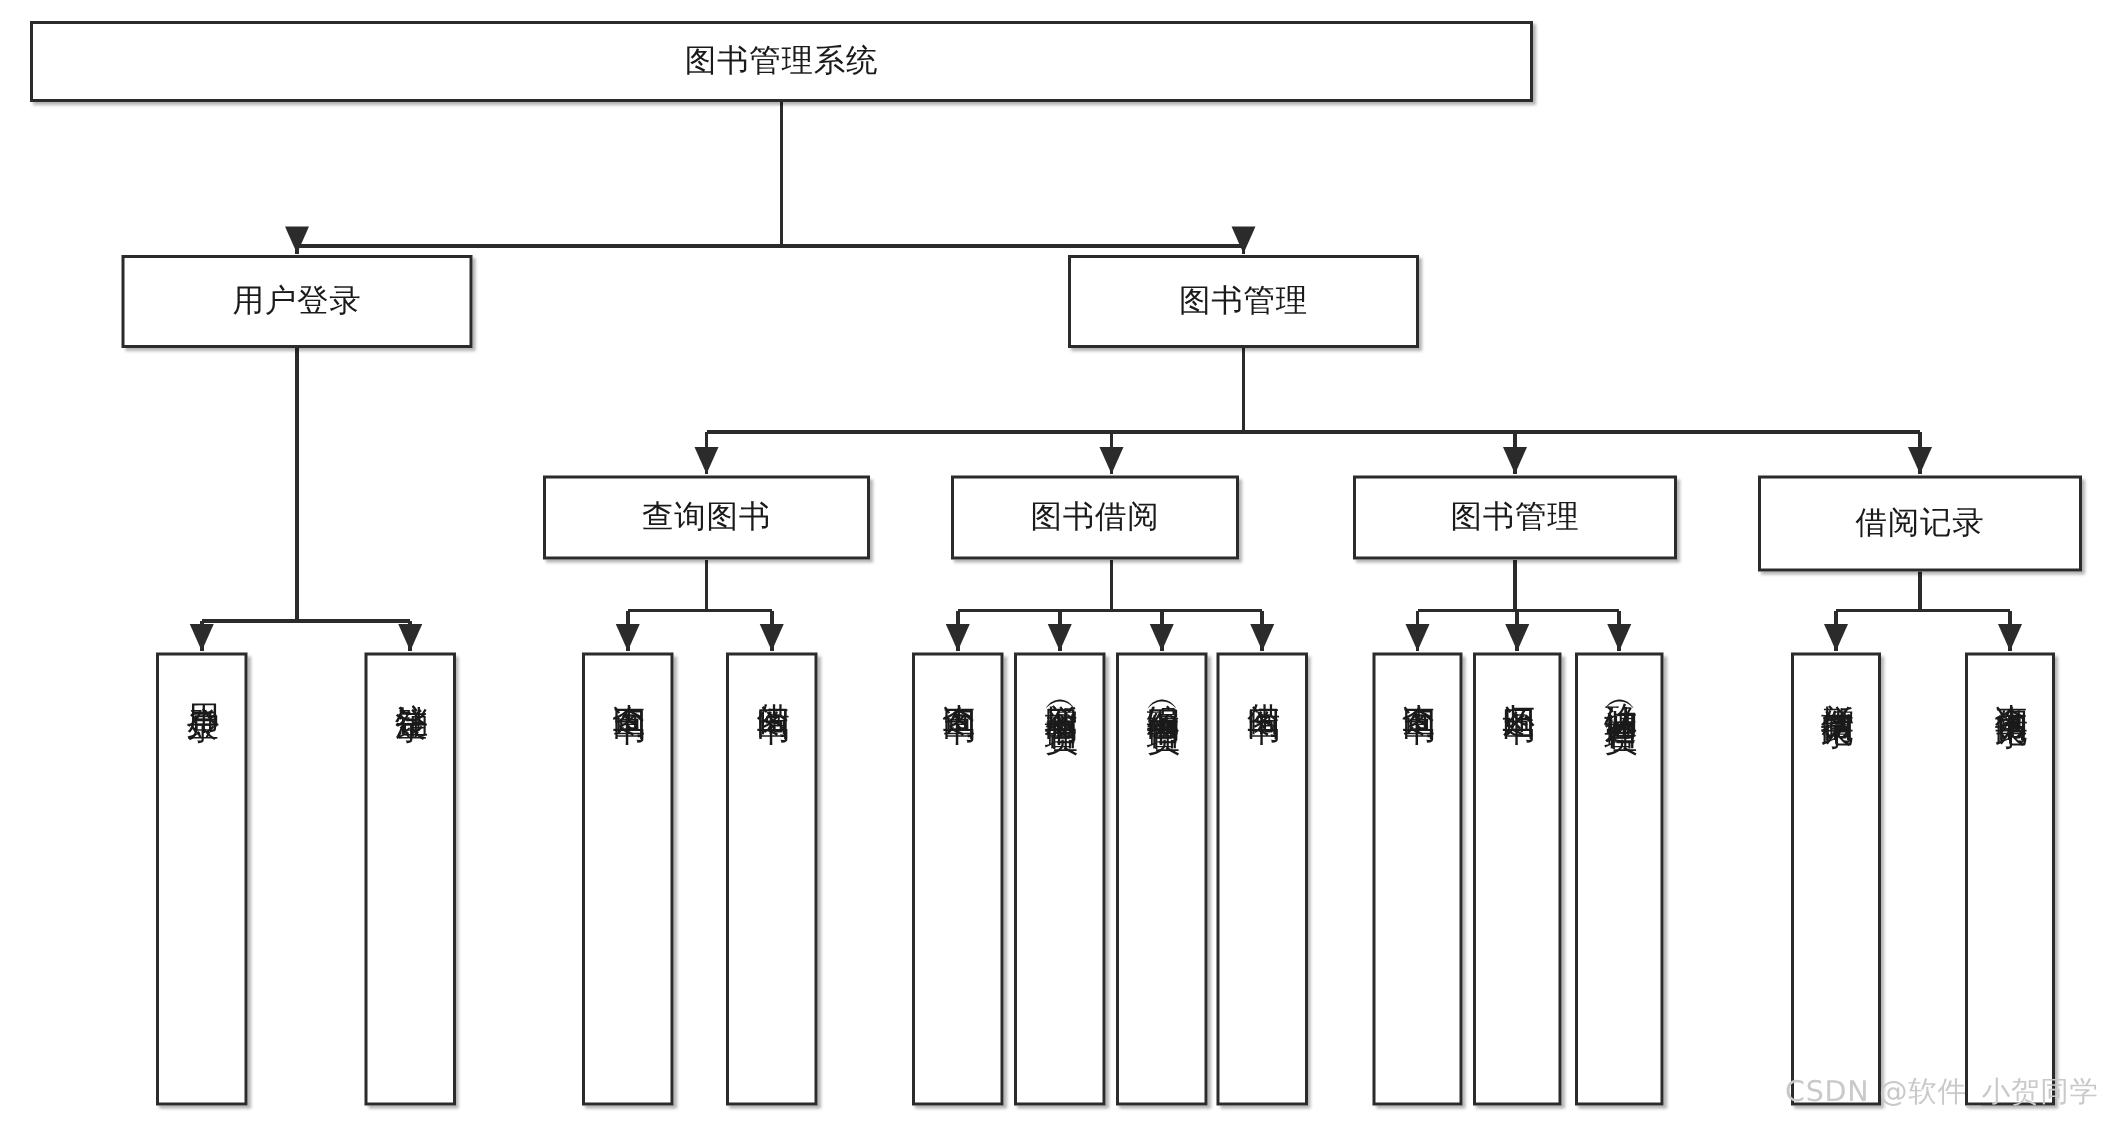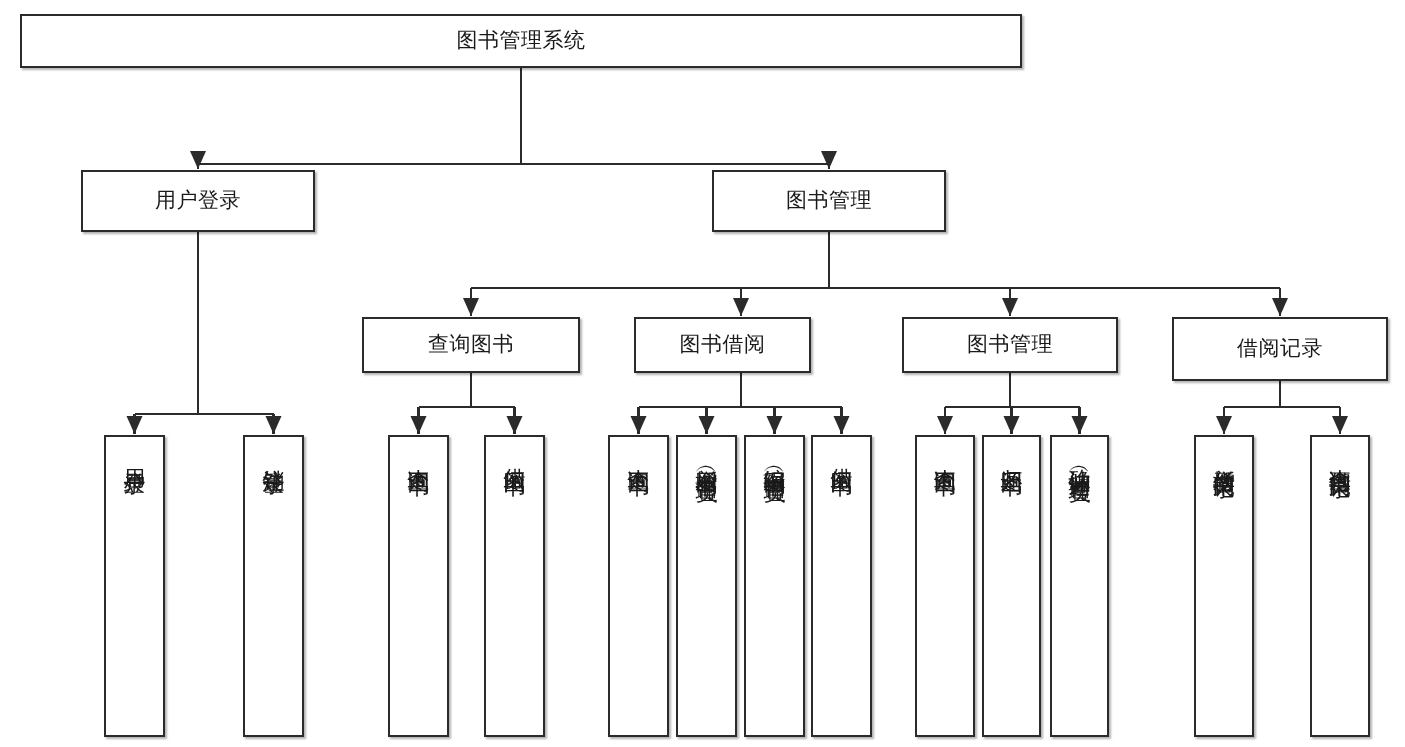--- a/index.html
+++ b/index.html
@@ -130,21 +130,21 @@
       </div>
       <div class="node horiz" style="left: 81px; top: 170px; width: 234px; height: 62px; border-color: rgb(43, 43, 43); background: rgb(255, 255, 255);">
         <span class="label">用户登录</span>
       </div>
       <div class="node horiz" style="left: 712px; top: 170px; width: 234px; height: 62px; border-color: rgb(43, 43, 43); background: rgb(255, 255, 255);">
         <span class="label">图书管理</span>
       </div>
       <div class="node horiz" style="left: 362px; top: 317px; width: 218px; height: 56px; border-color: rgb(43, 43, 43); background: rgb(255, 255, 255);">
         <span class="label">查询图书</span>
       </div>
-      <div class="node horiz" style="left: 634px; top: 317px; width: 177px; height: 56px; border-color: rgb(43, 43, 43); background: rgb(255, 255, 255);">
+      <div class="node horiz" style="left: 634px; top: 317px; width: 192px; height: 56px; border-color: rgb(43, 43, 43); background: rgb(255, 255, 255);">
         <span class="label">图书借阅</span>
       </div>
       <div class="node horiz" style="left: 902px; top: 317px; width: 216px; height: 56px; border-color: rgb(43, 43, 43); background: rgb(255, 255, 255);">
         <span class="label">图书管理</span>
       </div>
       <div class="node horiz" style="left: 1172px; top: 317px; width: 216px; height: 64px; border-color: rgb(43, 43, 43); background: rgb(255, 255, 255);">
         <span class="label">借阅记录</span>
       </div>
       <div class="node vert" style="left: 104px; top: 435px; width: 61px; height: 302px; border-color: rgb(43, 43, 43); background: rgb(255, 255, 255);">
         <span class="label">用户登录</span>
@@ -179,13 +179,14 @@
       <div class="node vert" style="left: 1050px; top: 435px; width: 59px; height: 302px; border-color: rgb(43, 43, 43); background: rgb(255, 255, 255);">
         <span class="label">确认归还（管理员）</span>
       </div>
       <div class="node vert" style="left: 1194px; top: 435px; width: 60px; height: 302px; border-color: rgb(43, 43, 43); background: rgb(255, 255, 255);">
         <span class="label">新增借阅记录</span>
       </div>
       <div class="node vert" style="left: 1310px; top: 435px; width: 60px; height: 302px; border-color: rgb(43, 43, 43); background: rgb(255, 255, 255);">
         <span class="label">查询借阅记录</span>
       </div>
     </div>
+  <div id="watermark" style="left: 1190px; top: 715px; color: rgb(201, 201, 201);">CSDN @软件_小贺同学</div>
 </div>
 
 </body></html>

